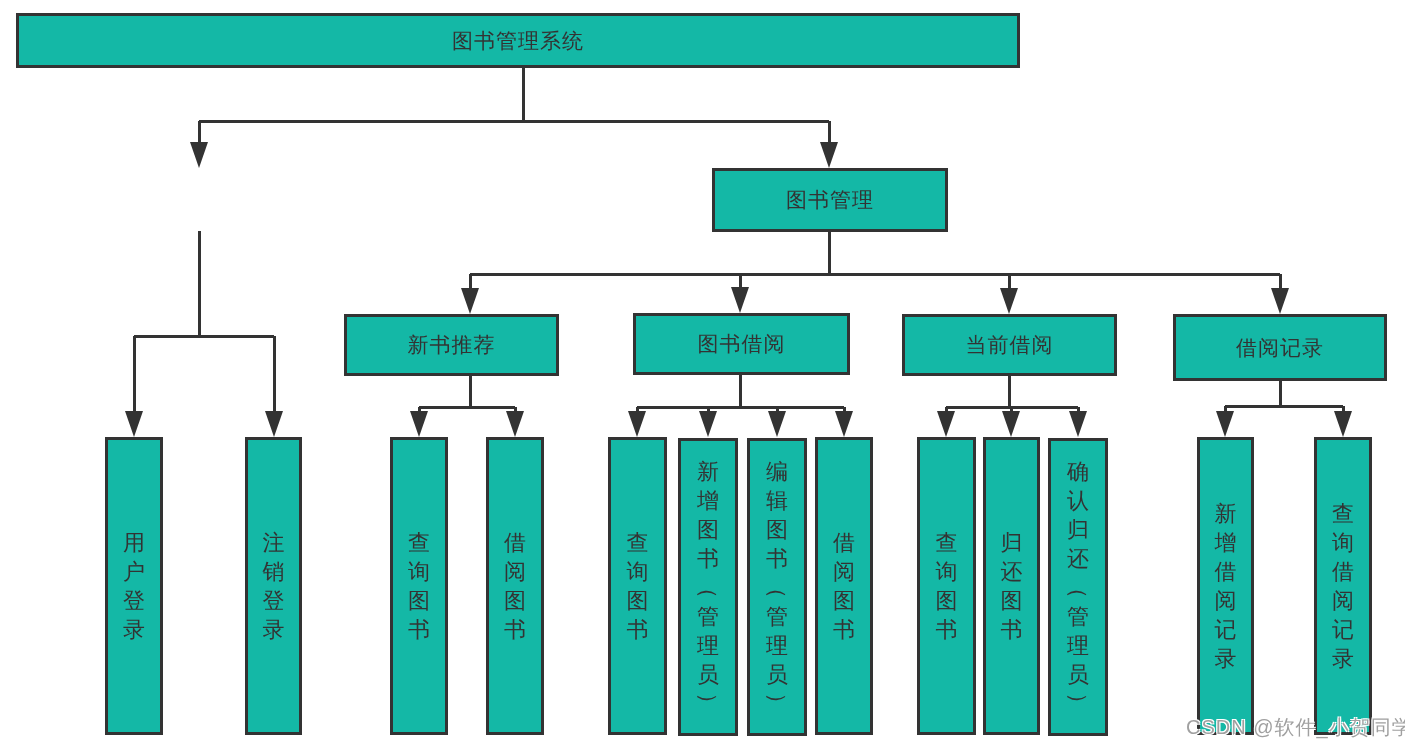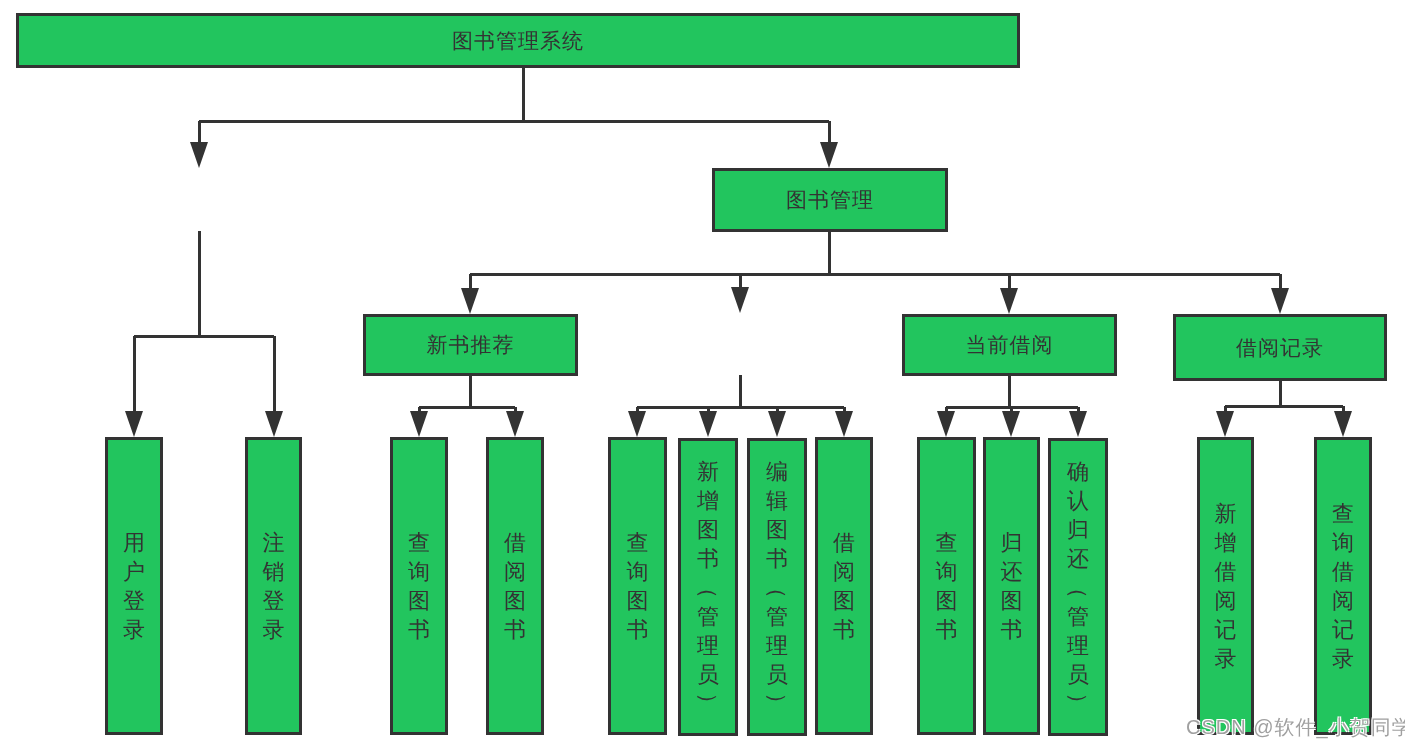--- a/index.html
+++ b/index.html
@@ -4,21 +4,21 @@
 <style>
   html,body{margin:0;padding:0;}
   body{
     width:1405px;height:747px;background:#ffffff;
     font-family:"Liberation Sans","DejaVu Sans",sans-serif;
     overflow:hidden;
   }
   .canvas{position:relative;width:1405px;height:747px;background:#ffffff;}
   .box{
     position:absolute;box-sizing:border-box;
-    border:3px solid #333333;background:#22c55e;color:#333333;
+    border:3px solid #333333;background:#14b8a6;color:#333333;
     display:flex;align-items:center;justify-content:center;
     z-index:2;
   }
   .hbox{font-size:21px;letter-spacing:1px;}
   .vbox{flex-direction:column;font-size:22px;}
   .vchar{line-height:29px;height:29px;width:26px;text-align:center;display:block;}
   .vchar.paren{transform:rotate(90deg);}
   .vline{position:absolute;width:3px;background:#333333;z-index:1;}
   .hline{position:absolute;height:3px;background:#333333;z-index:1;}
   .arrow{
@@ -38,22 +38,25 @@
 <div class="canvas">
 
   <div class="box hbox" style="left:16px;top:13px;width:1004px;height:55px">
     <span>图书管理系统</span>
   </div>
 
   <div class="box hbox" style="left:712px;top:168px;width:236px;height:64px">
     <span>图书管理</span>
   </div>
 
-  <div class="box hbox" style="left:363px;top:314px;width:215px;height:62px">
+  <div class="box hbox" style="left:344px;top:314px;width:215px;height:62px">
     <span>新书推荐</span>
+  </div>
+  <div class="box hbox" style="left:633px;top:313px;width:217px;height:62px">
+    <span>图书借阅</span>
   </div>
   <div class="box hbox" style="left:902px;top:314px;width:215px;height:62px">
     <span>当前借阅</span>
   </div>
   <div class="box hbox" style="left:1173px;top:314px;width:214px;height:67px">
     <span>借阅记录</span>
   </div>
 
   <div class="box vbox" style="left:105px;top:437px;width:58px;height:298px">
       <div class="vchar">用</div>

